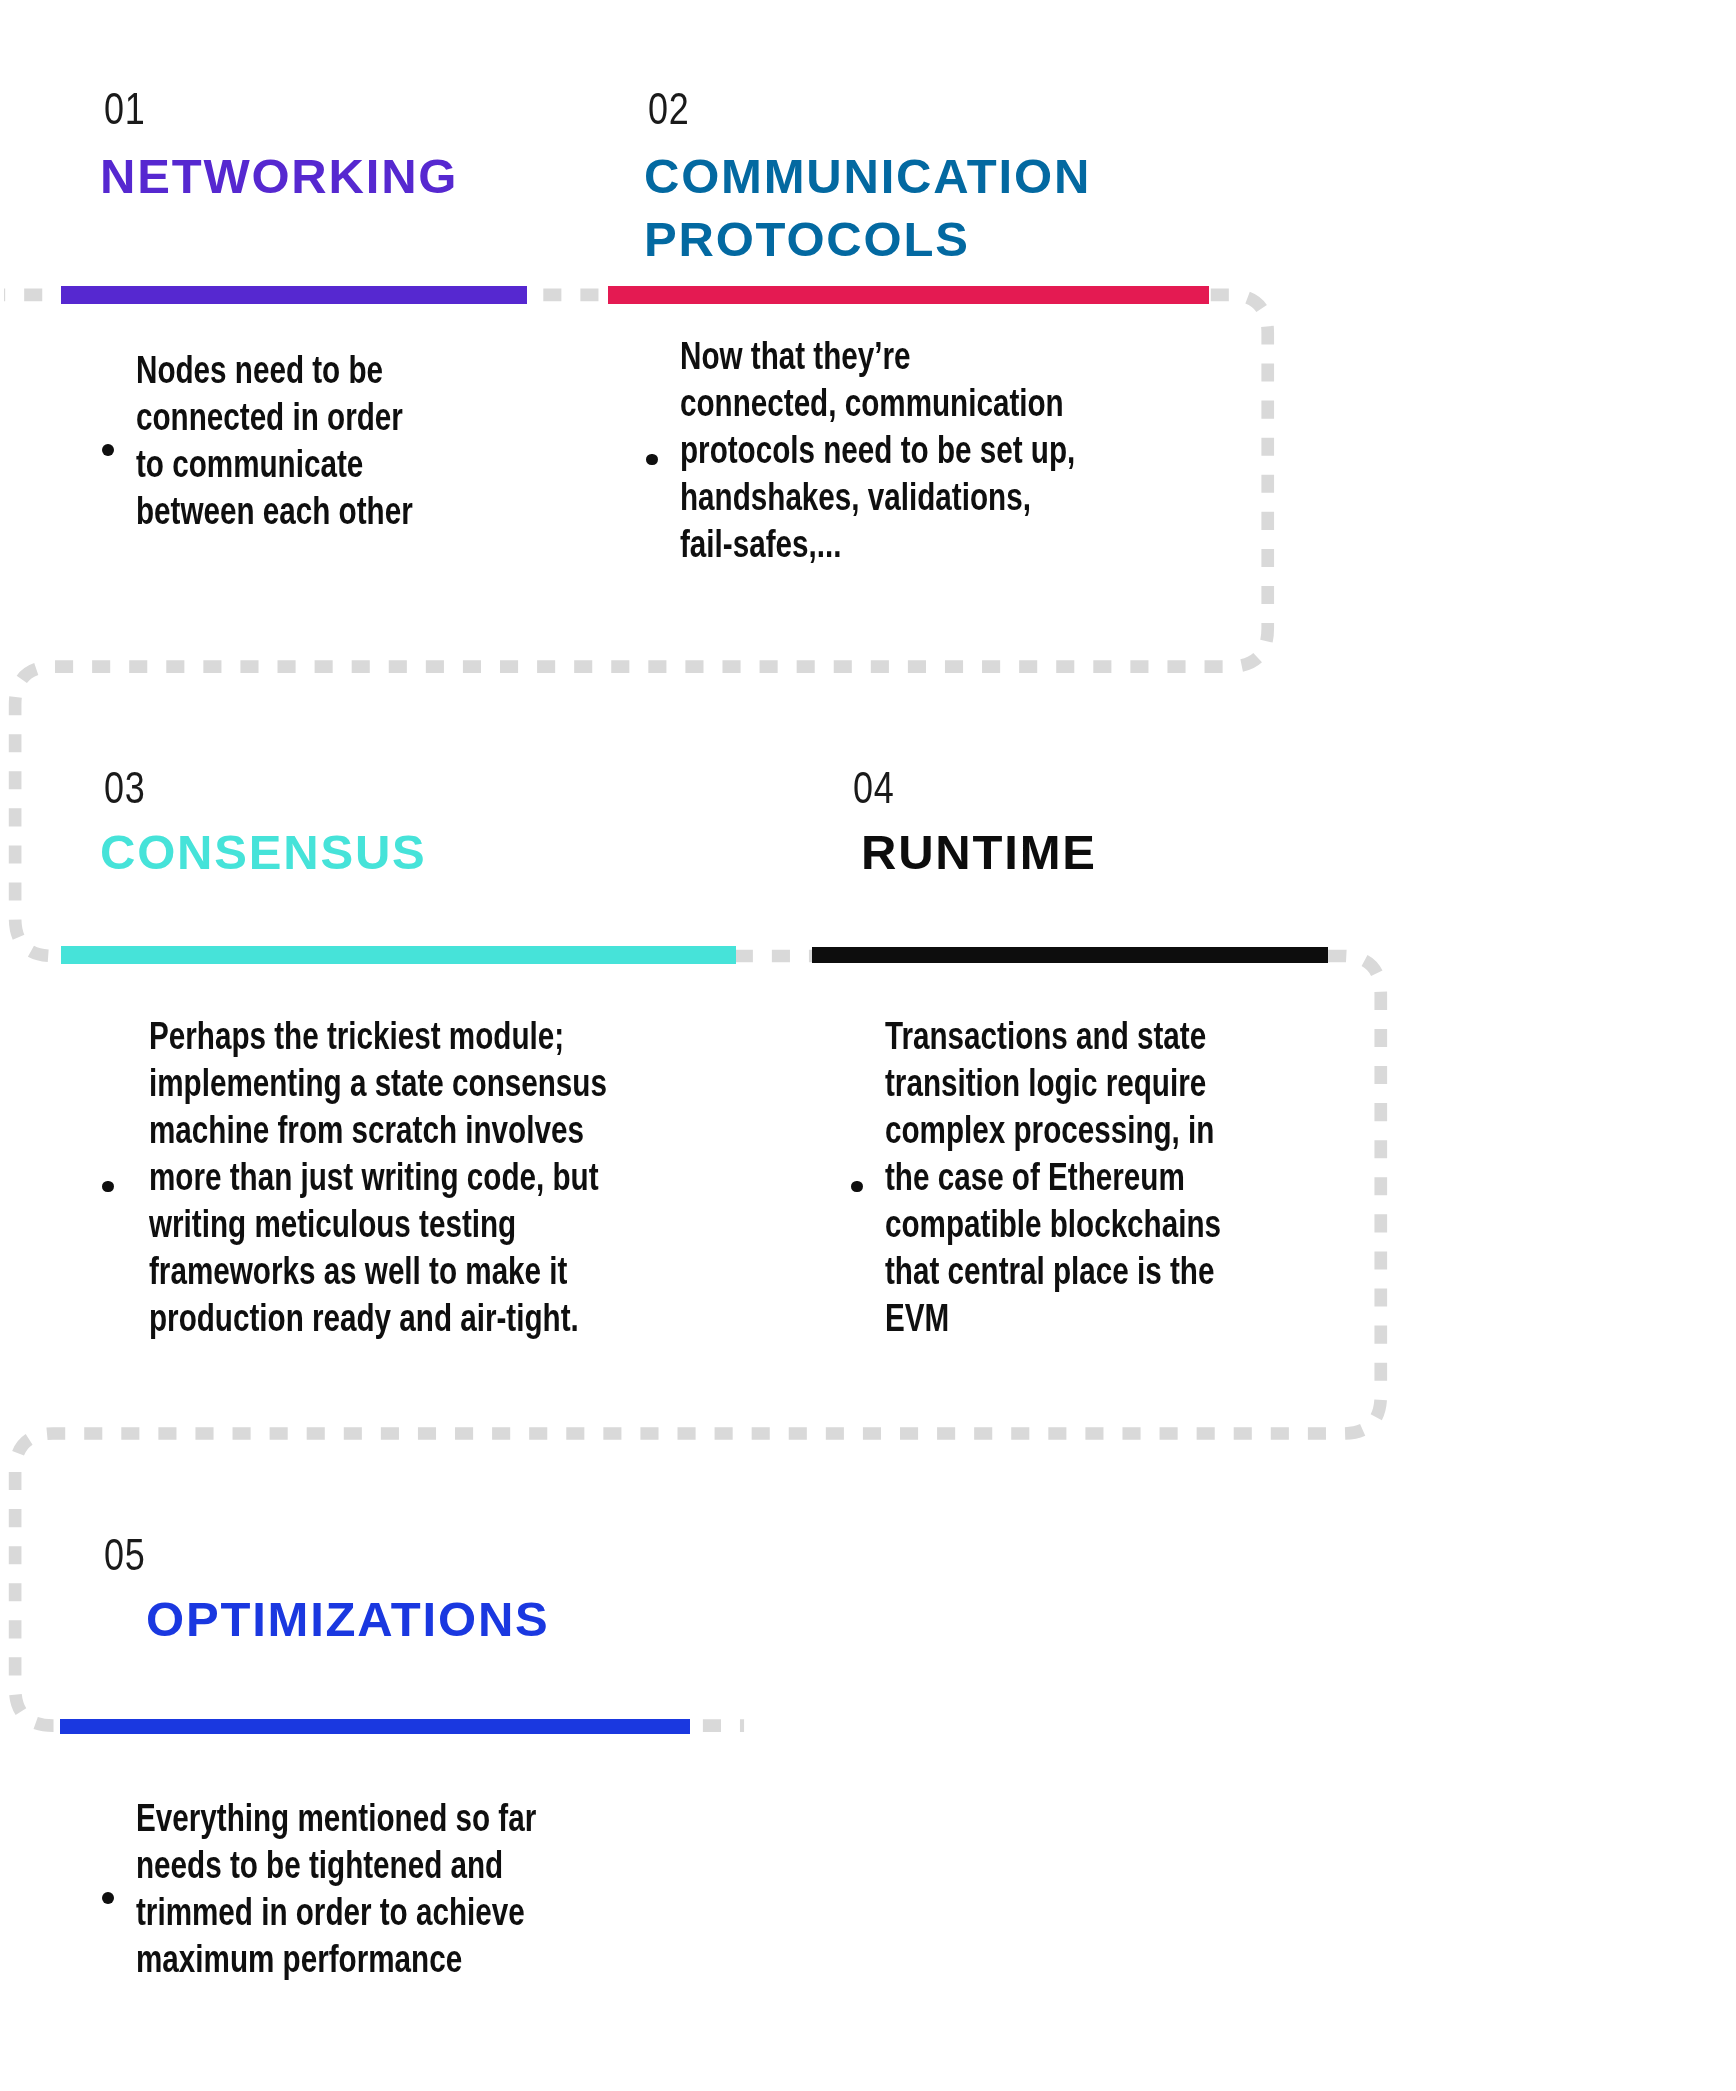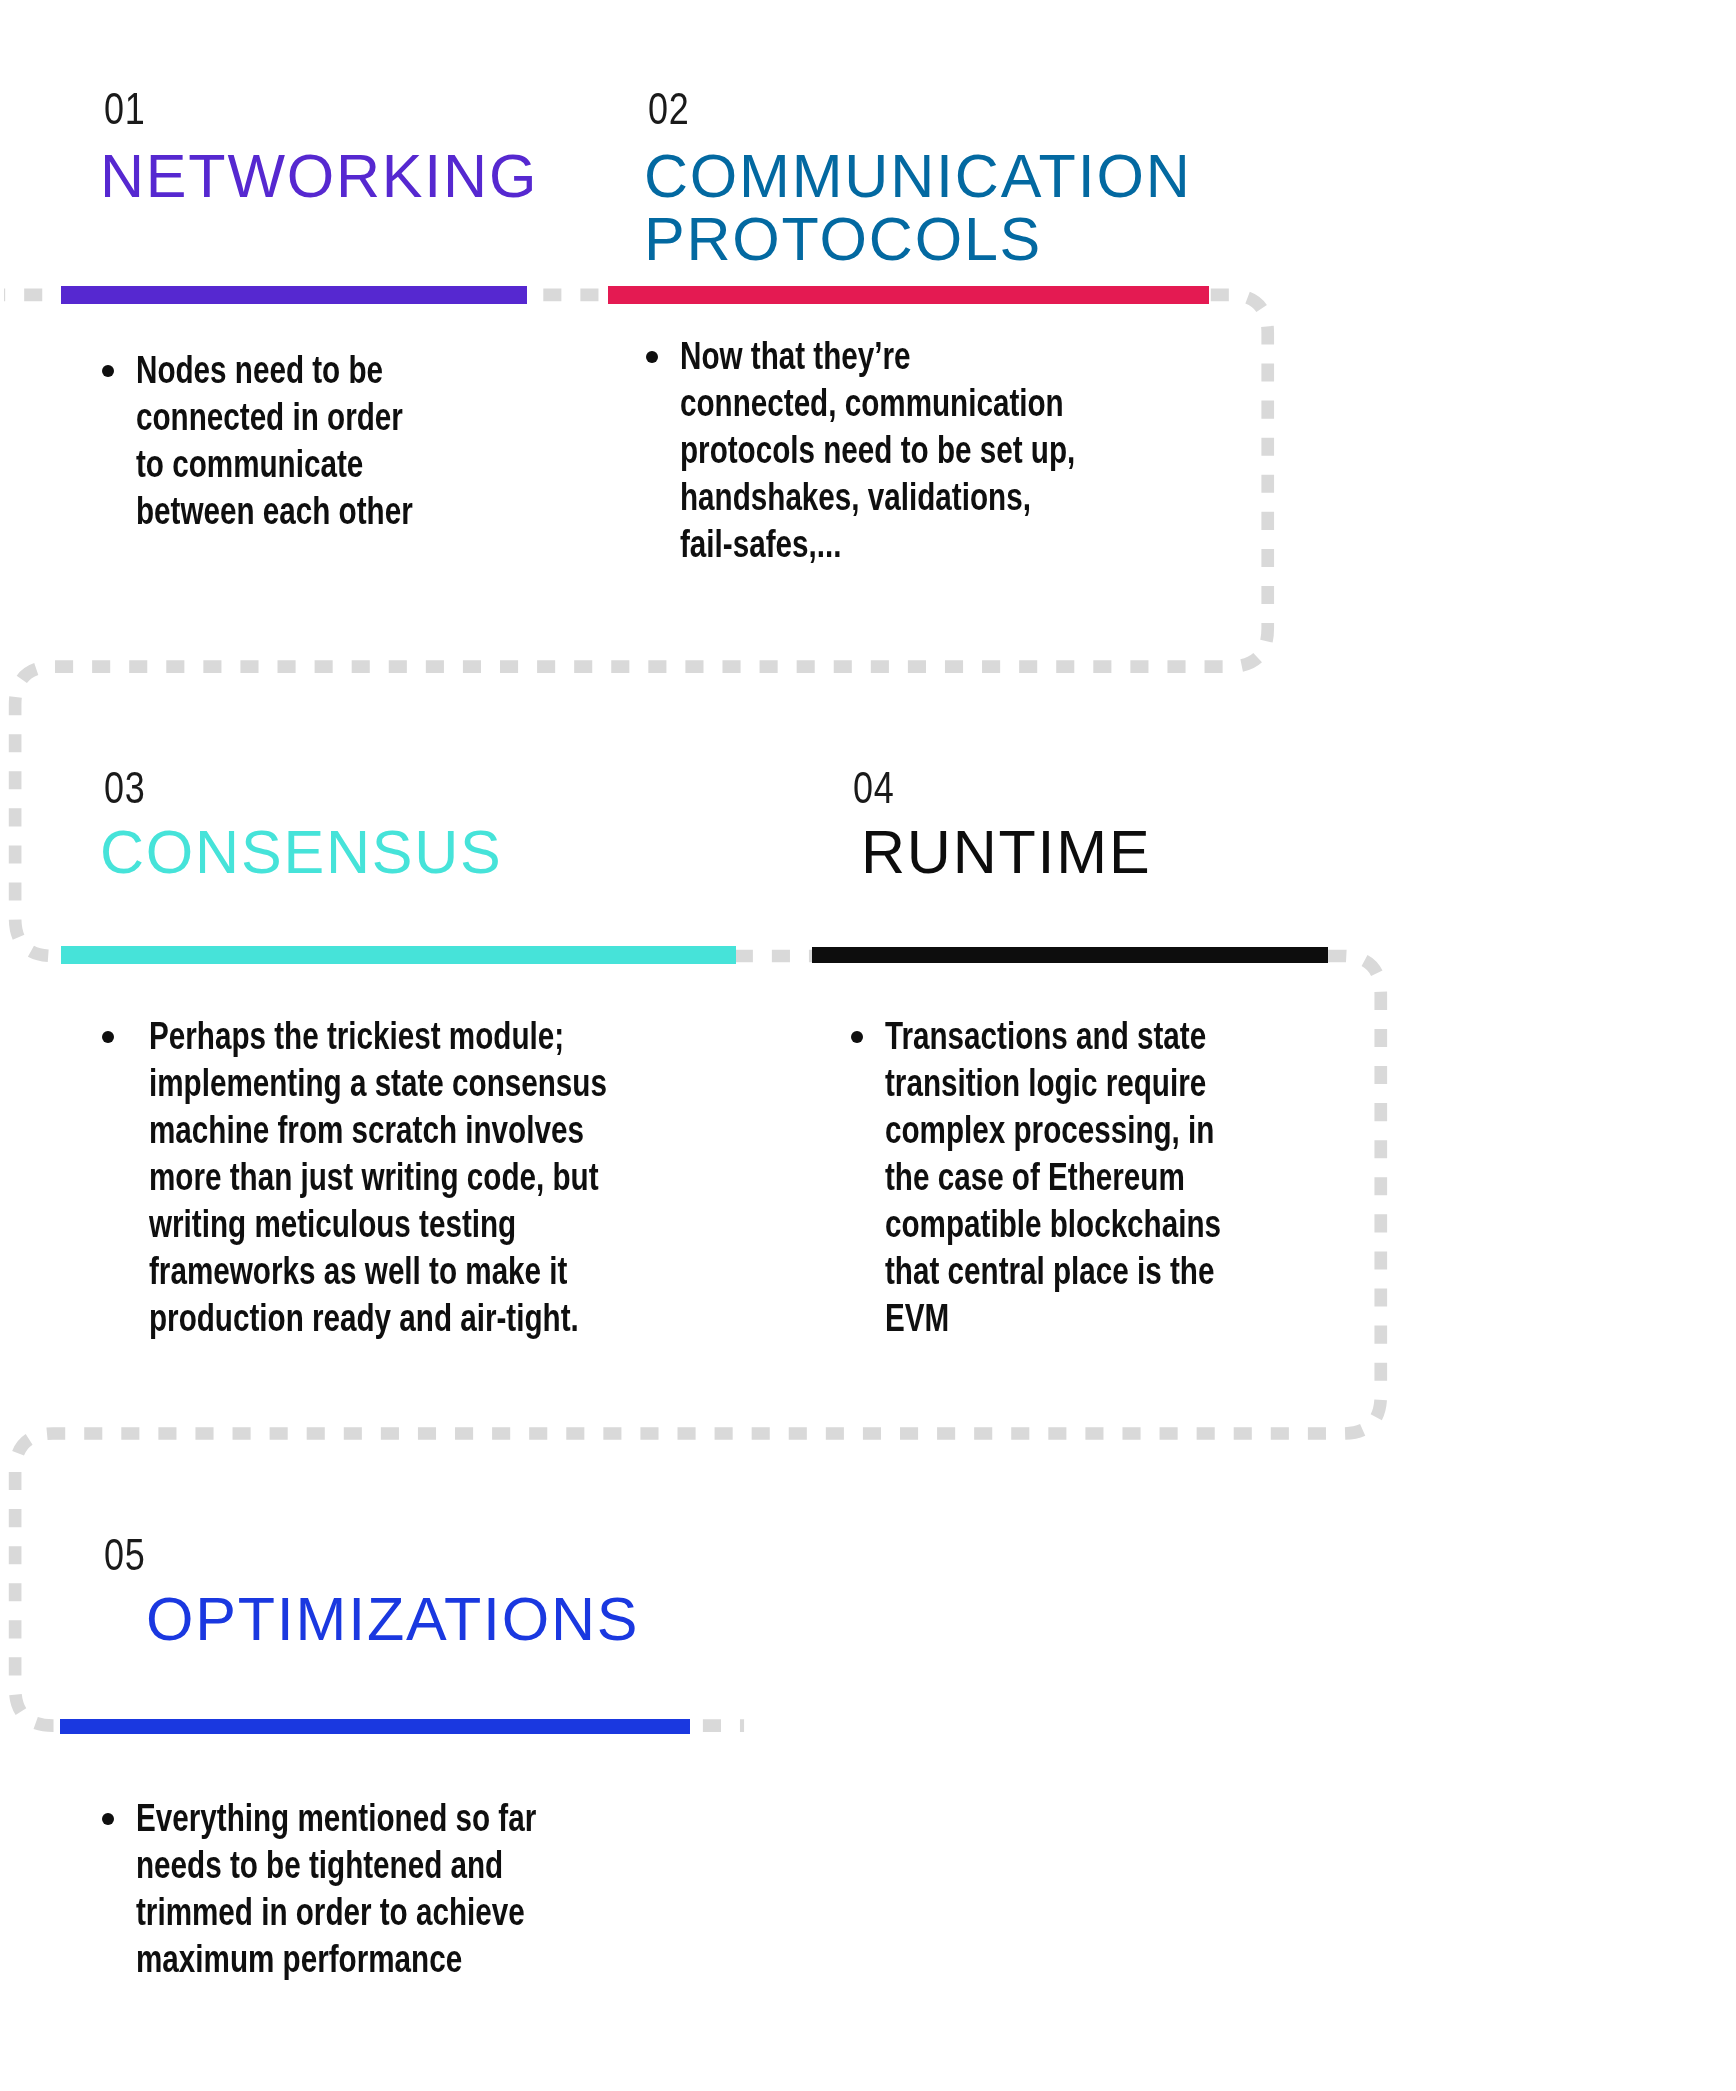--- a/index.html
+++ b/index.html
@@ -23,30 +23,30 @@
   #bar5 { left: 56px;  top: 1719px; width: 630px; height: 15.4px; background: #1a38e0; }
 
   .num {
     position: absolute; z-index: 4;
     font-size: 45px; font-weight: 400; color: #1a1a1a;
     transform: scaleX(0.8); transform-origin: 0 0;
     white-space: nowrap; letter-spacing: 0.9px;
   }
   .title {
     position: absolute; z-index: 4;
-    font-size: 61px; font-weight: 400; line-height: 63px;
+    font-size: 49px; font-weight: 700; line-height: 63px;
     letter-spacing: 1.8px; white-space: pre-line;
   }
   #t1 { color: #5628d0; }
   #t2 { color: #0369a1; }
   #t3 { color: #46e3d9; }
   #t4 { color: #0d0d0d; margin-left: 12px; }
   #t5 { color: #1a38e0; }
 
-  .bullet { position: absolute; z-index: 4; display: flex; align-items: flex-start; }
+  .bullet { position: absolute; z-index: 4; display: flex; align-items: center; }
   .dot {
     width: 11.8px; height: 11.8px; border-radius: 50%;
     background: #0f0f0f; margin-top: 18px; margin-right: 22px;
     flex: 0 0 auto;
   }
   .bullet-text {
     font-size: 38px; font-weight: 700; line-height: 47px;
     color: #0f0f0f; white-space: pre-line;
     transform: scaleX(0.78); transform-origin: 0 0;
     width: 814px;

